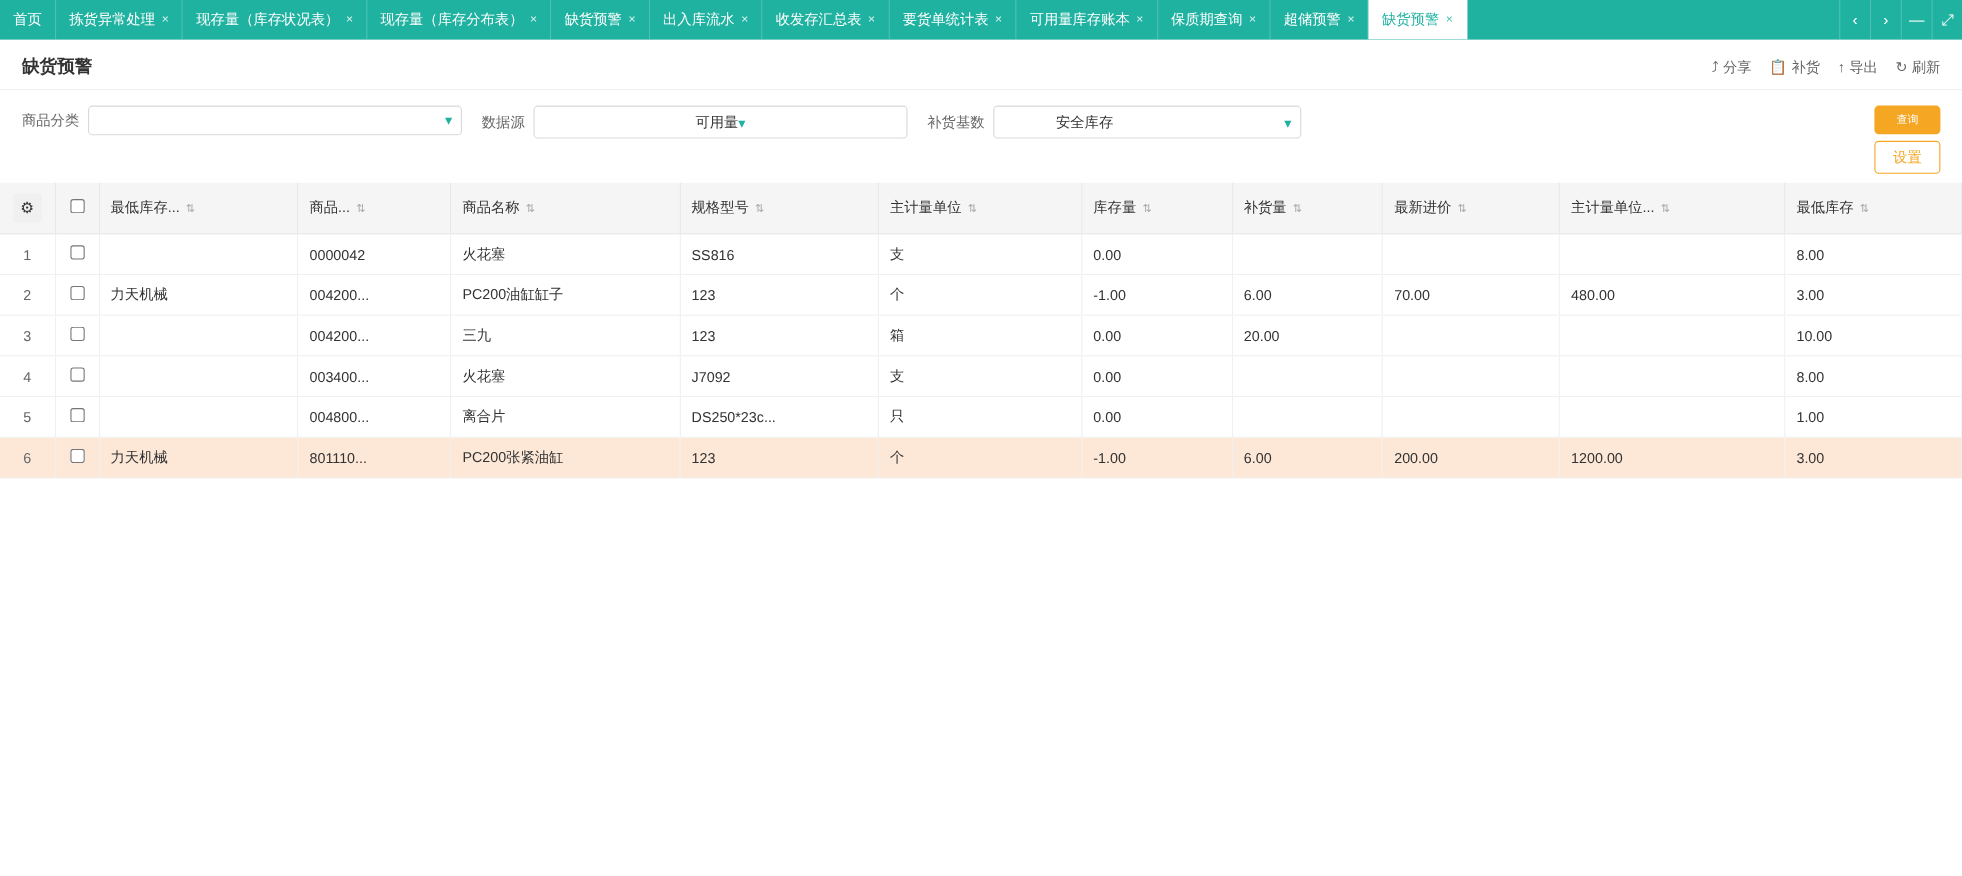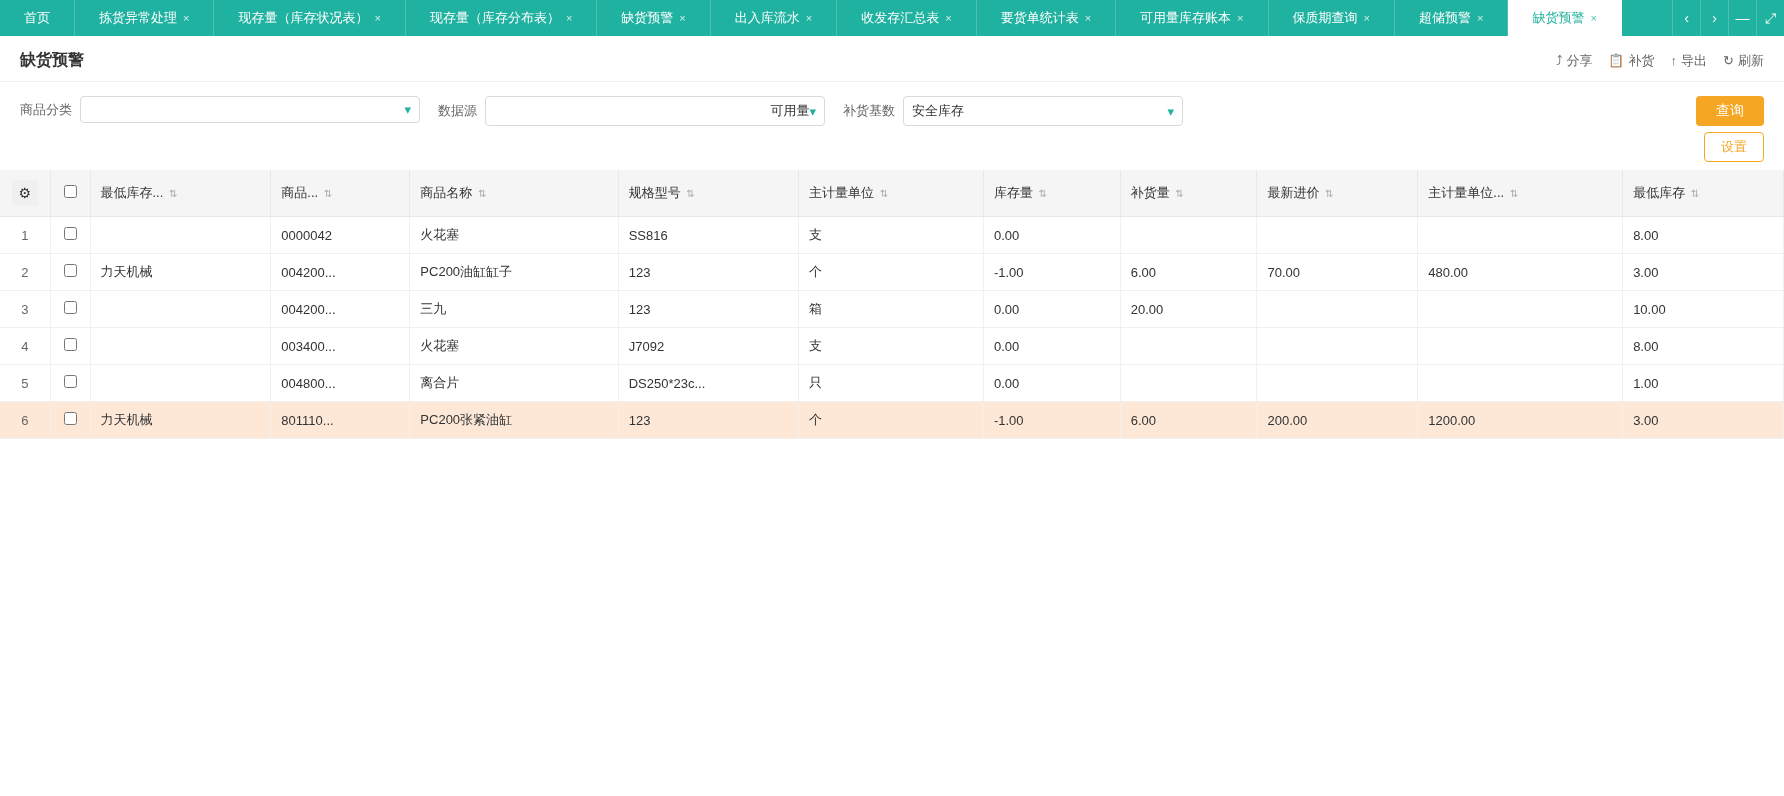--- a/index.html
+++ b/index.html
@@ -10,21 +10,21 @@
       display: flex;
       align-items: center;
       background: #20b2a0;
       height: 36px;
       overflow: hidden;
       position: relative;
     }
     .tab-item {
       display: flex;
       align-items: center;
-      padding: 0 24px;
+      padding: 0 12px;
       height: 36px;
       color: #fff;
       font-size: 13px;
       cursor: pointer;
       white-space: nowrap;
       border-right: 1px solid rgba(255,255,255,0.2);
       flex-shrink: 0;
     }
     .tab-item.active {
       background: #fff;
@@ -95,21 +95,21 @@
       white-space: nowrap;
     }
 
     
     .btn-query {
       background: #f5a623;
       color: #fff;
       border: none;
       border-radius: 4px;
       padding: 6px 20px;
-      font-size: 14px;
+      font-size: 10px;
       cursor: pointer;
     }
     .btn-settings {
       background: #fff;
       color: #f5a623;
       border: 1px solid #f5a623;
       border-radius: 4px;
       padding: 5px 16px;
       font-size: 13px;
       cursor: pointer;
@@ -215,21 +215,21 @@
     }
     .filter-datasource {
       display: flex;
       align-items: center;
       border: 1px solid #d9d9d9;
       border-radius: 4px;
       padding: 5px 8px;
       min-width: 340px;
       background: #fff;
       cursor: pointer;
-      justify-content: flex-end;
+      justify-content: center;
     }
     .filter-base {
       display: flex;
       align-items: center;
       border: 1px solid #d9d9d9;
       border-radius: 4px;
       padding: 5px 8px;
       min-width: 300px;
       background: #fff;
       cursor: pointer;
@@ -333,21 +333,21 @@
       <span class="filter-label">数据源</span>
       <div class="filter-datasource" style="min-width:340px;">
         <span style="font-size:13px; color:#333;">可用量</span>
         <span style="color:#20b2a0; font-size:13px;">▾</span>
       </div>
     </div>
 
     <div class="filter-col">
       <span class="filter-label">补货基数</span>
       <div class="filter-base" style="min-width:280px;">
-        <span style="font-size:13px; color:#333;">安全库存</span>
+        <span style="font-size:13px; color:#333;margin-left:48px;">安全库存</span>
         <span style="color:#20b2a0; font-size:13px;">▾</span>
       </div>
     </div>
 
     <div style="margin-left:auto; display:flex; flex-direction:column; gap:6px; align-items:flex-end;">
       <button class="btn-query">查询</button>
       <button class="btn-settings">设置</button>
     </div>
   </div>
 

